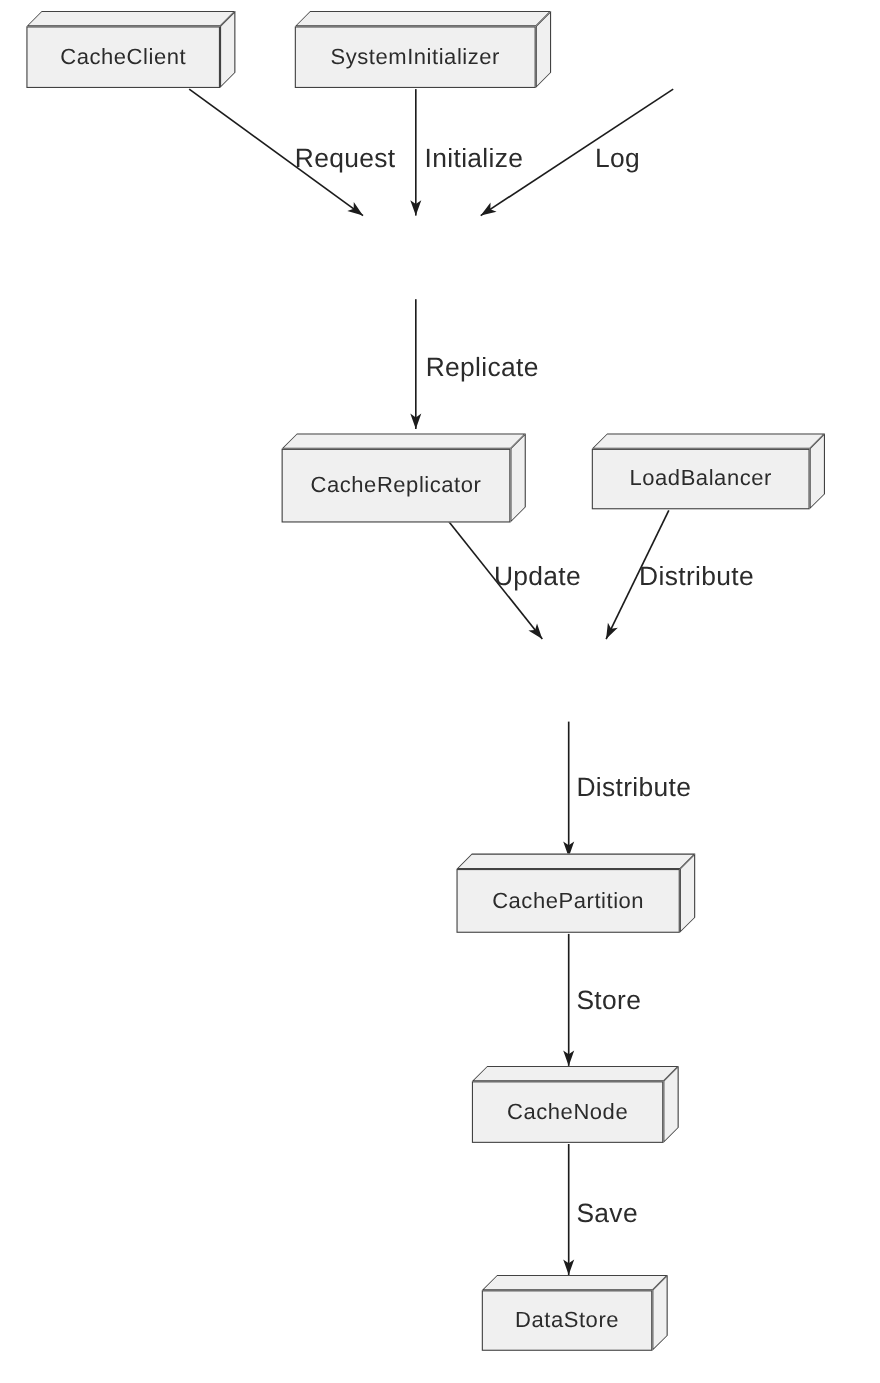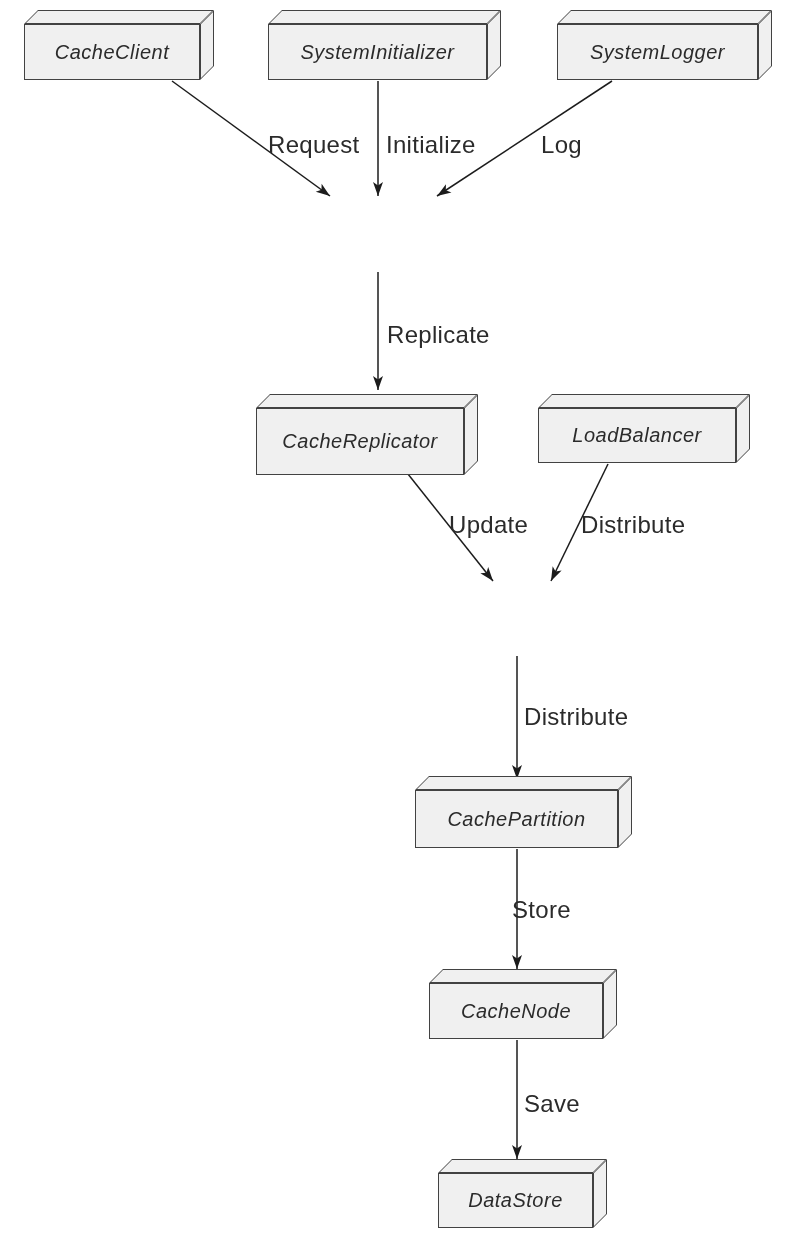--- a/index.html
+++ b/index.html
@@ -52,21 +52,20 @@
     top:0;right:-14px;width:14px;height:100%;
     transform:skewY(-45deg);
     transform-origin:0 0;
     z-index:1;
   }
   .node-label{
     font-size:20px;
     letter-spacing:0.5px;
     color:var(--text-color);
     white-space:nowrap;
-    font-style:italic;
   }
   .edge-label{
     position:absolute;
     font-size:24px;
     letter-spacing:0.3px;
     color:var(--text-color);
     white-space:nowrap;
     z-index:3;
   }
 </style>
@@ -101,27 +100,20 @@
   </div>
 
   <div class="node" style="left:268px;top:24px;width:219px;height:56px">
     <div class="face top"></div>
     <div class="face side"></div>
     <div class="face front">
       <span class="node-label">SystemInitializer</span>
     </div>
   </div>
 
-  <div class="node" style="left:557px;top:24px;width:201px;height:56px">
-    <div class="face top"></div>
-    <div class="face side"></div>
-    <div class="face front">
-      <span class="node-label">SystemLogger</span>
-    </div>
-  </div>
 
 
   <div class="node" style="left:256px;top:408px;width:208px;height:67px">
     <div class="face top"></div>
     <div class="face side"></div>
     <div class="face front">
       <span class="node-label">CacheReplicator</span>
     </div>
   </div>
 
@@ -158,16 +150,16 @@
     </div>
   </div>
 
   <span class="edge-label" style="left:268px;top:131px">Request</span>
   <span class="edge-label" style="left:386px;top:131px">Initialize</span>
   <span class="edge-label" style="left:541px;top:131px">Log</span>
   <span class="edge-label" style="left:387px;top:321px">Replicate</span>
   <span class="edge-label" style="left:449px;top:511px">Update</span>
   <span class="edge-label" style="left:581px;top:511px">Distribute</span>
   <span class="edge-label" style="left:524px;top:703px">Distribute</span>
-  <span class="edge-label" style="left:512px;top:896px">Store</span>
+  <span class="edge-label" style="left:524px;top:896px">Store</span>
   <span class="edge-label" style="left:524px;top:1090px">Save</span>
 
 </div>
 
 </body></html>

